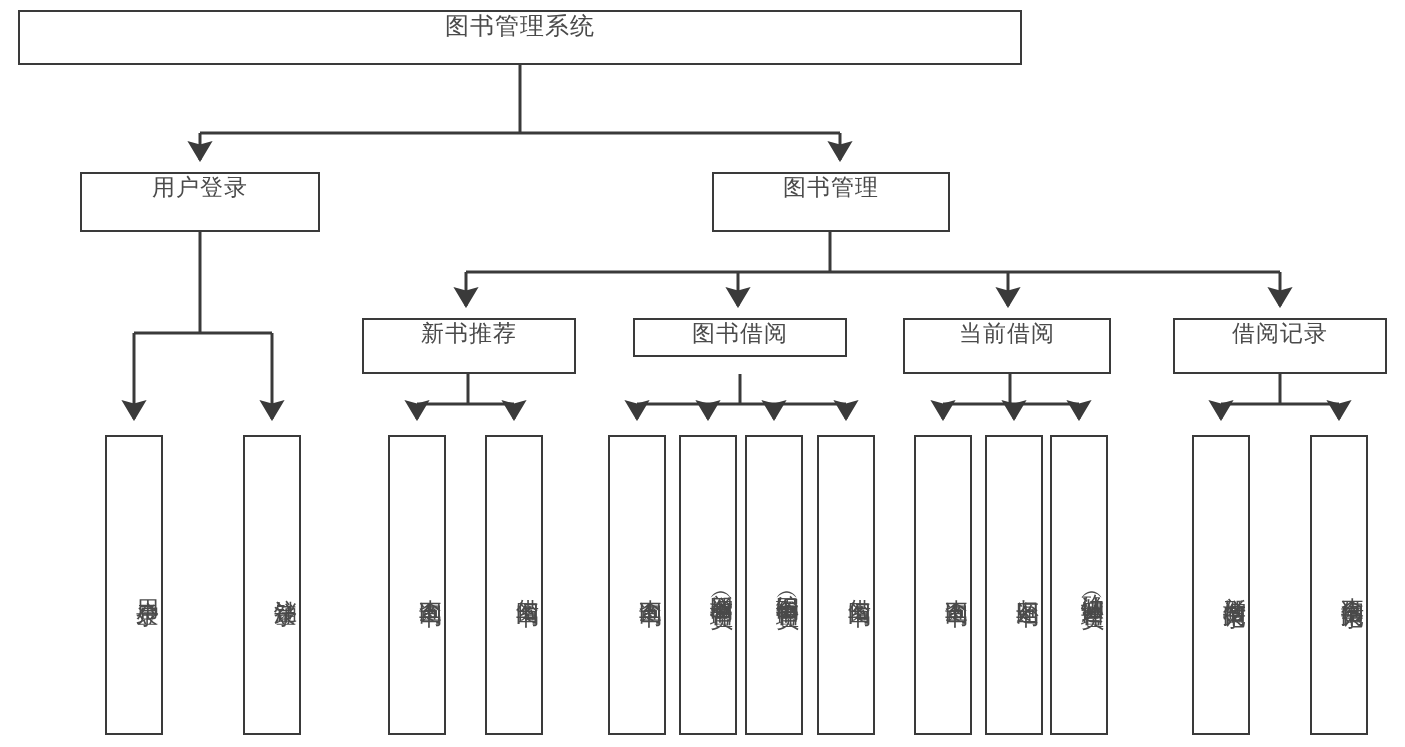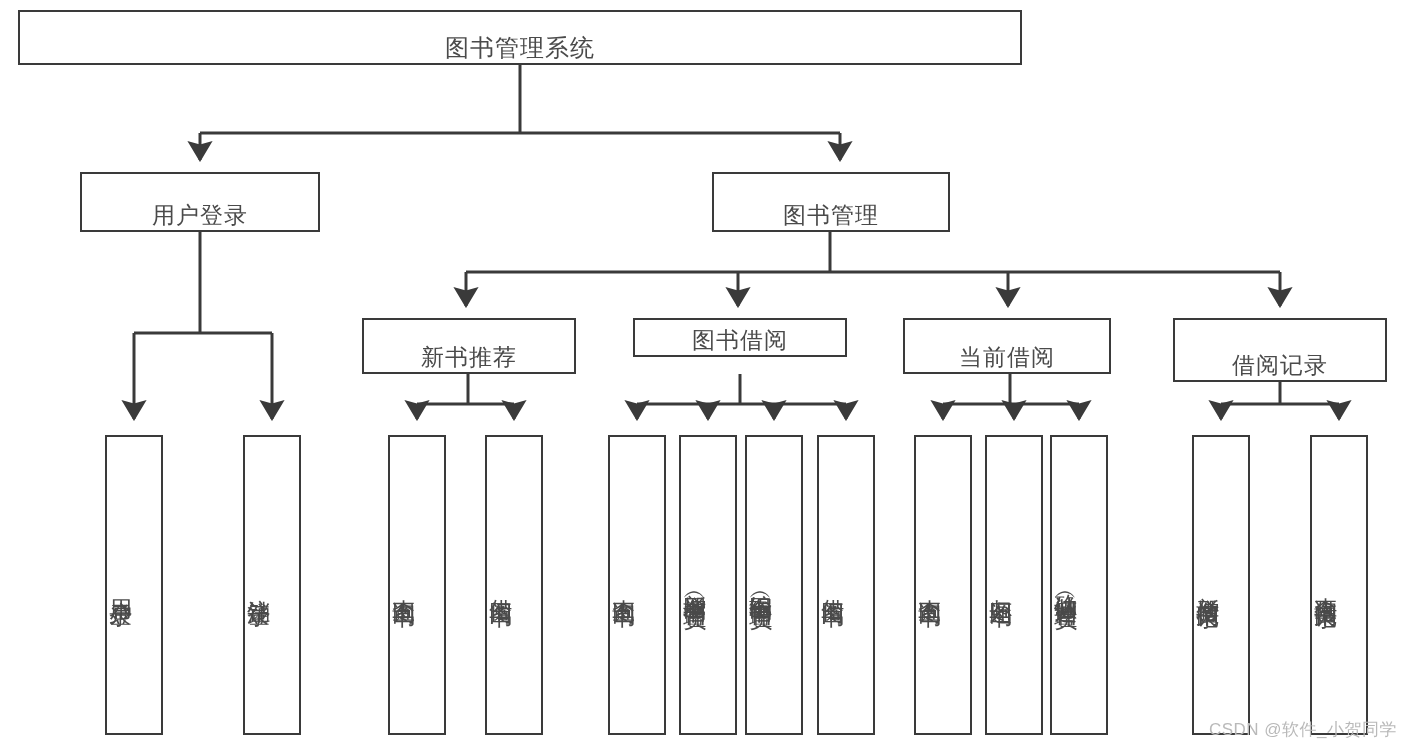--- a/index.html
+++ b/index.html
@@ -24,21 +24,21 @@
     width: 1405px;
     height: 747px;
   }
   .node {
     position: absolute;
     box-sizing: border-box;
     border: 2px solid #3a3a3a;
     background: #ffffff;
     color: #4a4a4a;
     display: flex;
-    align-items: flex-end;
+    align-items: flex-start;
     justify-content: center;
     text-align: center;
     z-index: 2;
   }
   .node.h {
     font-size: 23px;
     letter-spacing: 1px;
     line-height: 1.2;
   }
   .node.v {
@@ -135,21 +135,21 @@
 
   <div class="node h" style="left:712px;top:172px;width:238px;height:60px;">
     <span>图书管理</span>
   </div>
   <div class="node h" style="left:633px;top:318px;width:214px;height:39px;">
     <span>图书借阅</span>
   </div>
   <div class="node h" style="left:903px;top:318px;width:208px;height:56px;">
     <span>当前借阅</span>
   </div>
-  <div class="node h" style="left:1173px;top:318px;width:214px;height:64px;">
+  <div class="node h" style="left:1173px;top:318px;width:214px;height:56px;">
     <span>借阅记录</span>
   </div>
 
   <div class="node v" style="left:105px;top:435px;width:58px;height:300px;">
     <span class="vtext">用户登录</span>
   </div>
   <div class="node v" style="left:243px;top:435px;width:58px;height:300px;">
     <span class="vtext">注销登录</span>
   </div>
 
@@ -183,14 +183,13 @@
     <span class="vtext">确认归还（管理员）</span>
   </div>
 
   <div class="node v" style="left:1192px;top:435px;width:58px;height:300px;">
     <span class="vtext">新增借阅记录</span>
   </div>
   <div class="node v" style="left:1310px;top:435px;width:58px;height:300px;">
     <span class="vtext">查询借阅记录</span>
   </div>
 
-  <div id="watermark">CSDN @软件_小贺同学</div>
 </div>
 
 </body></html>

